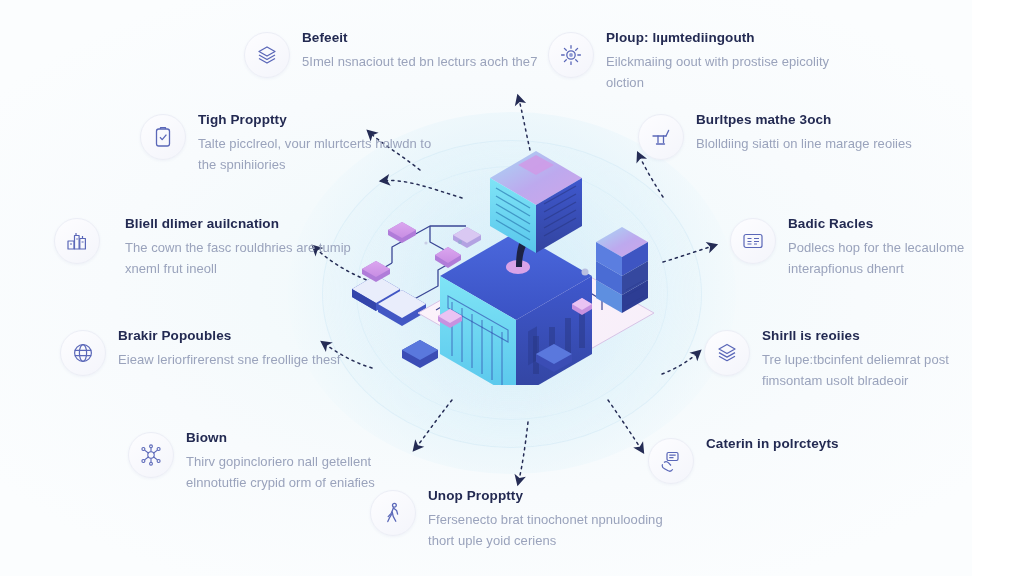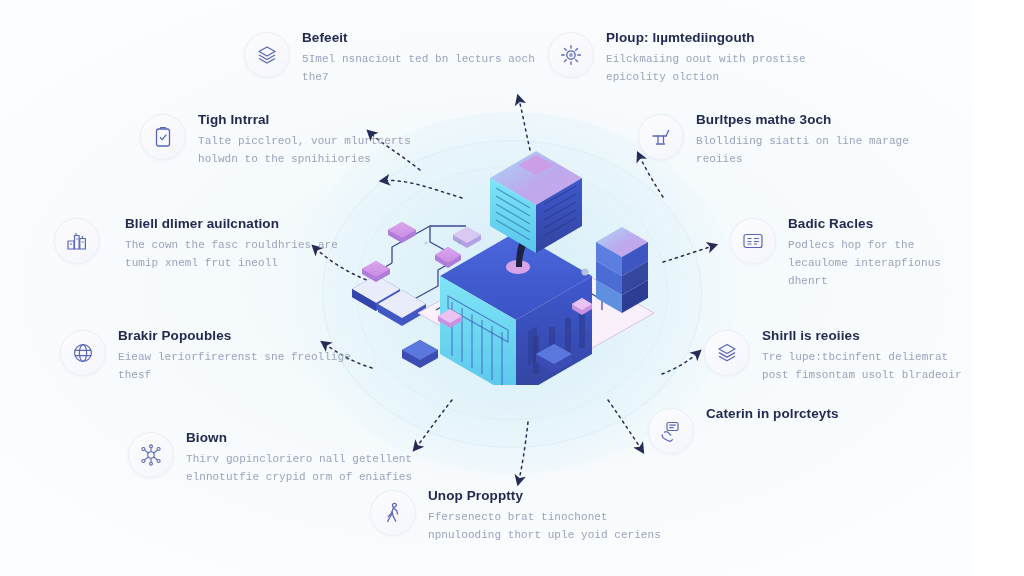--- a/index.html
+++ b/index.html
@@ -86,25 +86,24 @@
   .ftitle {
     font-size: 13.5px;
     font-weight: bold;
     color: #232a52;
     letter-spacing: .1px;
     line-height: 1.25;
     margin-bottom: 4px;
     white-space: nowrap;
   }
   .fdesc {
-    font-size: 11px;
+    font-size: 13px;
     color: #9aa3bc;
     line-height: 1.62;
     letter-spacing: .05px;
-    font-family: Liberation Mono, monospace;
   }
 </style>
 </head>
 <body>
 
 <div id="canvas">
 
   <div class="halo halo-outer"></div>
   <div class="halo halo-mid"></div>
   <div class="halo halo-inner"></div>
@@ -327,21 +326,21 @@
 
   <div class="feature" style="left:140px; top:112px;">
     <div class="ficon">
       <svg width="24" height="24" viewBox="0 0 24 24" fill="none" stroke="#5a67b8" stroke-width="1.3" stroke-linejoin="round">
         <rect x="5.5" y="4" width="13" height="17" rx="2.2"></rect>
         <path d="M9.5 4 V2.6 h5 V4"></path>
         <path d="M9 12.3 l2.2 2.3 L15.4 9.6"></path>
       </svg>
     </div>
     <div class="ftext">
-      <div class="ftitle">Tigh Intrral</div>
+      <div class="ftitle">Tigh Propptty</div>
       <div class="fdesc">Talte picclreol, vour mlurtcerts holwdn to the spnihiiories</div>
     </div>
   </div>
 
   <div class="feature" style="left:638px; top:112px;">
     <div class="ficon">
       <svg width="24" height="24" viewBox="0 0 24 24" fill="none" stroke="#5a67b8" stroke-width="1.3" stroke-linecap="round" stroke-linejoin="round">
         <path d="M4 11 h13"></path>
         <path d="M17 11 L19.6 5.4"></path>
         <path d="M9 11 v6.5"></path>
@@ -425,21 +424,21 @@
           <circle cx="12" cy="20.7" r="1.4"></circle>
         <path d="M9.6 10.2 L5.6 7.1 M14.4 10.2 L18.4 7.1 M9.6 13.8 L5.6 16.9 M14.4 13.8 L18.4 16.9 M12 8.8 V4.7 M12 15.2 V19.3"></path>
       </svg>
     </div>
     <div class="ftext">
       <div class="ftitle">Biown</div>
       <div class="fdesc">Thirv gopincloriero nall getellent elnnotutfie crypid orm of eniafies</div>
     </div>
   </div>
 
-  <div class="feature" style="left:648px; top:406px;">
+  <div class="feature" style="left:648px; top:436px;">
     <div class="ficon">
       <svg width="24" height="24" viewBox="0 0 24 24" fill="none" stroke="#5a67b8" stroke-width="1.2" stroke-linejoin="round">
         <rect x="8" y="3.5" width="11" height="8" rx="1.4"></rect>
         <path d="M10.3 6.2 h6.4 M10.3 8.6 h4.2"></path>
         <path d="M5 13.5 c1.6-1.4 3.4-.9 4.6.4 l2.4 2.6"></path>
         <path d="M3.6 15.2 c-.8 1.6 .2 3.6 1.9 4.6 l3.2 1.8 c1.8 1 4 .4 5-1.3"></path>
       </svg>
     </div>
     <div class="ftext">
       <div class="ftitle">Caterin in polrcteyts</div>

